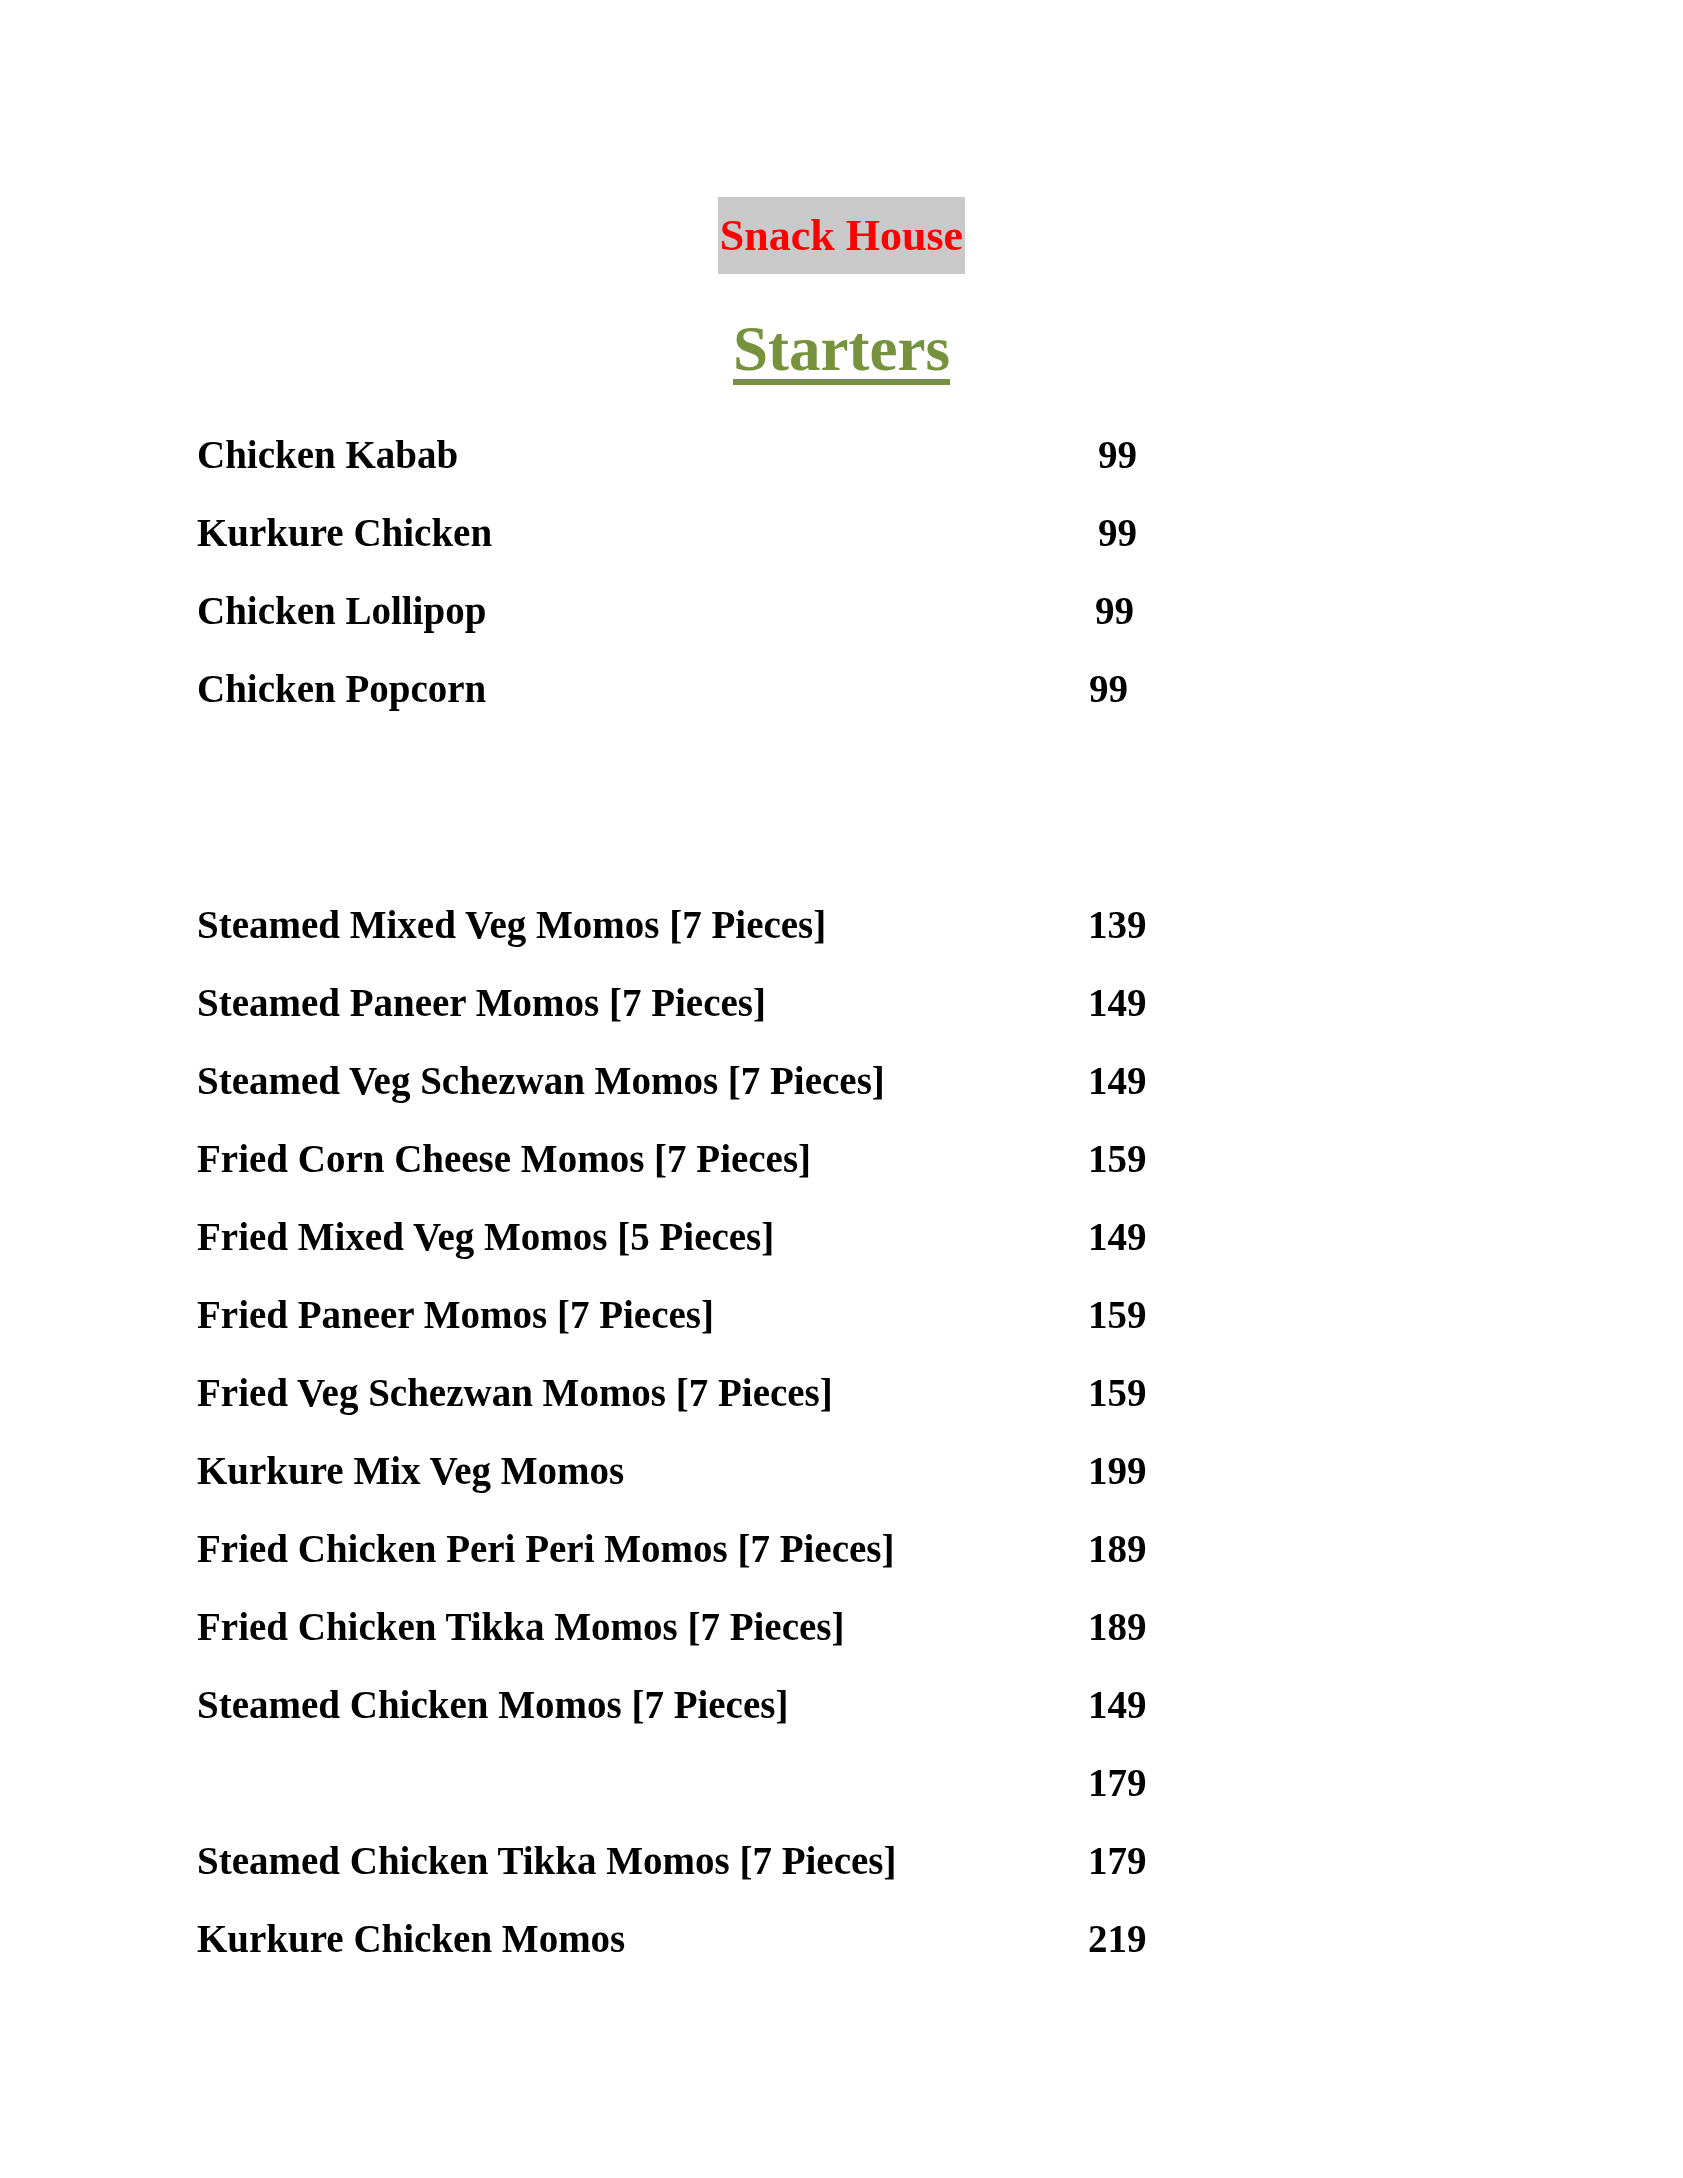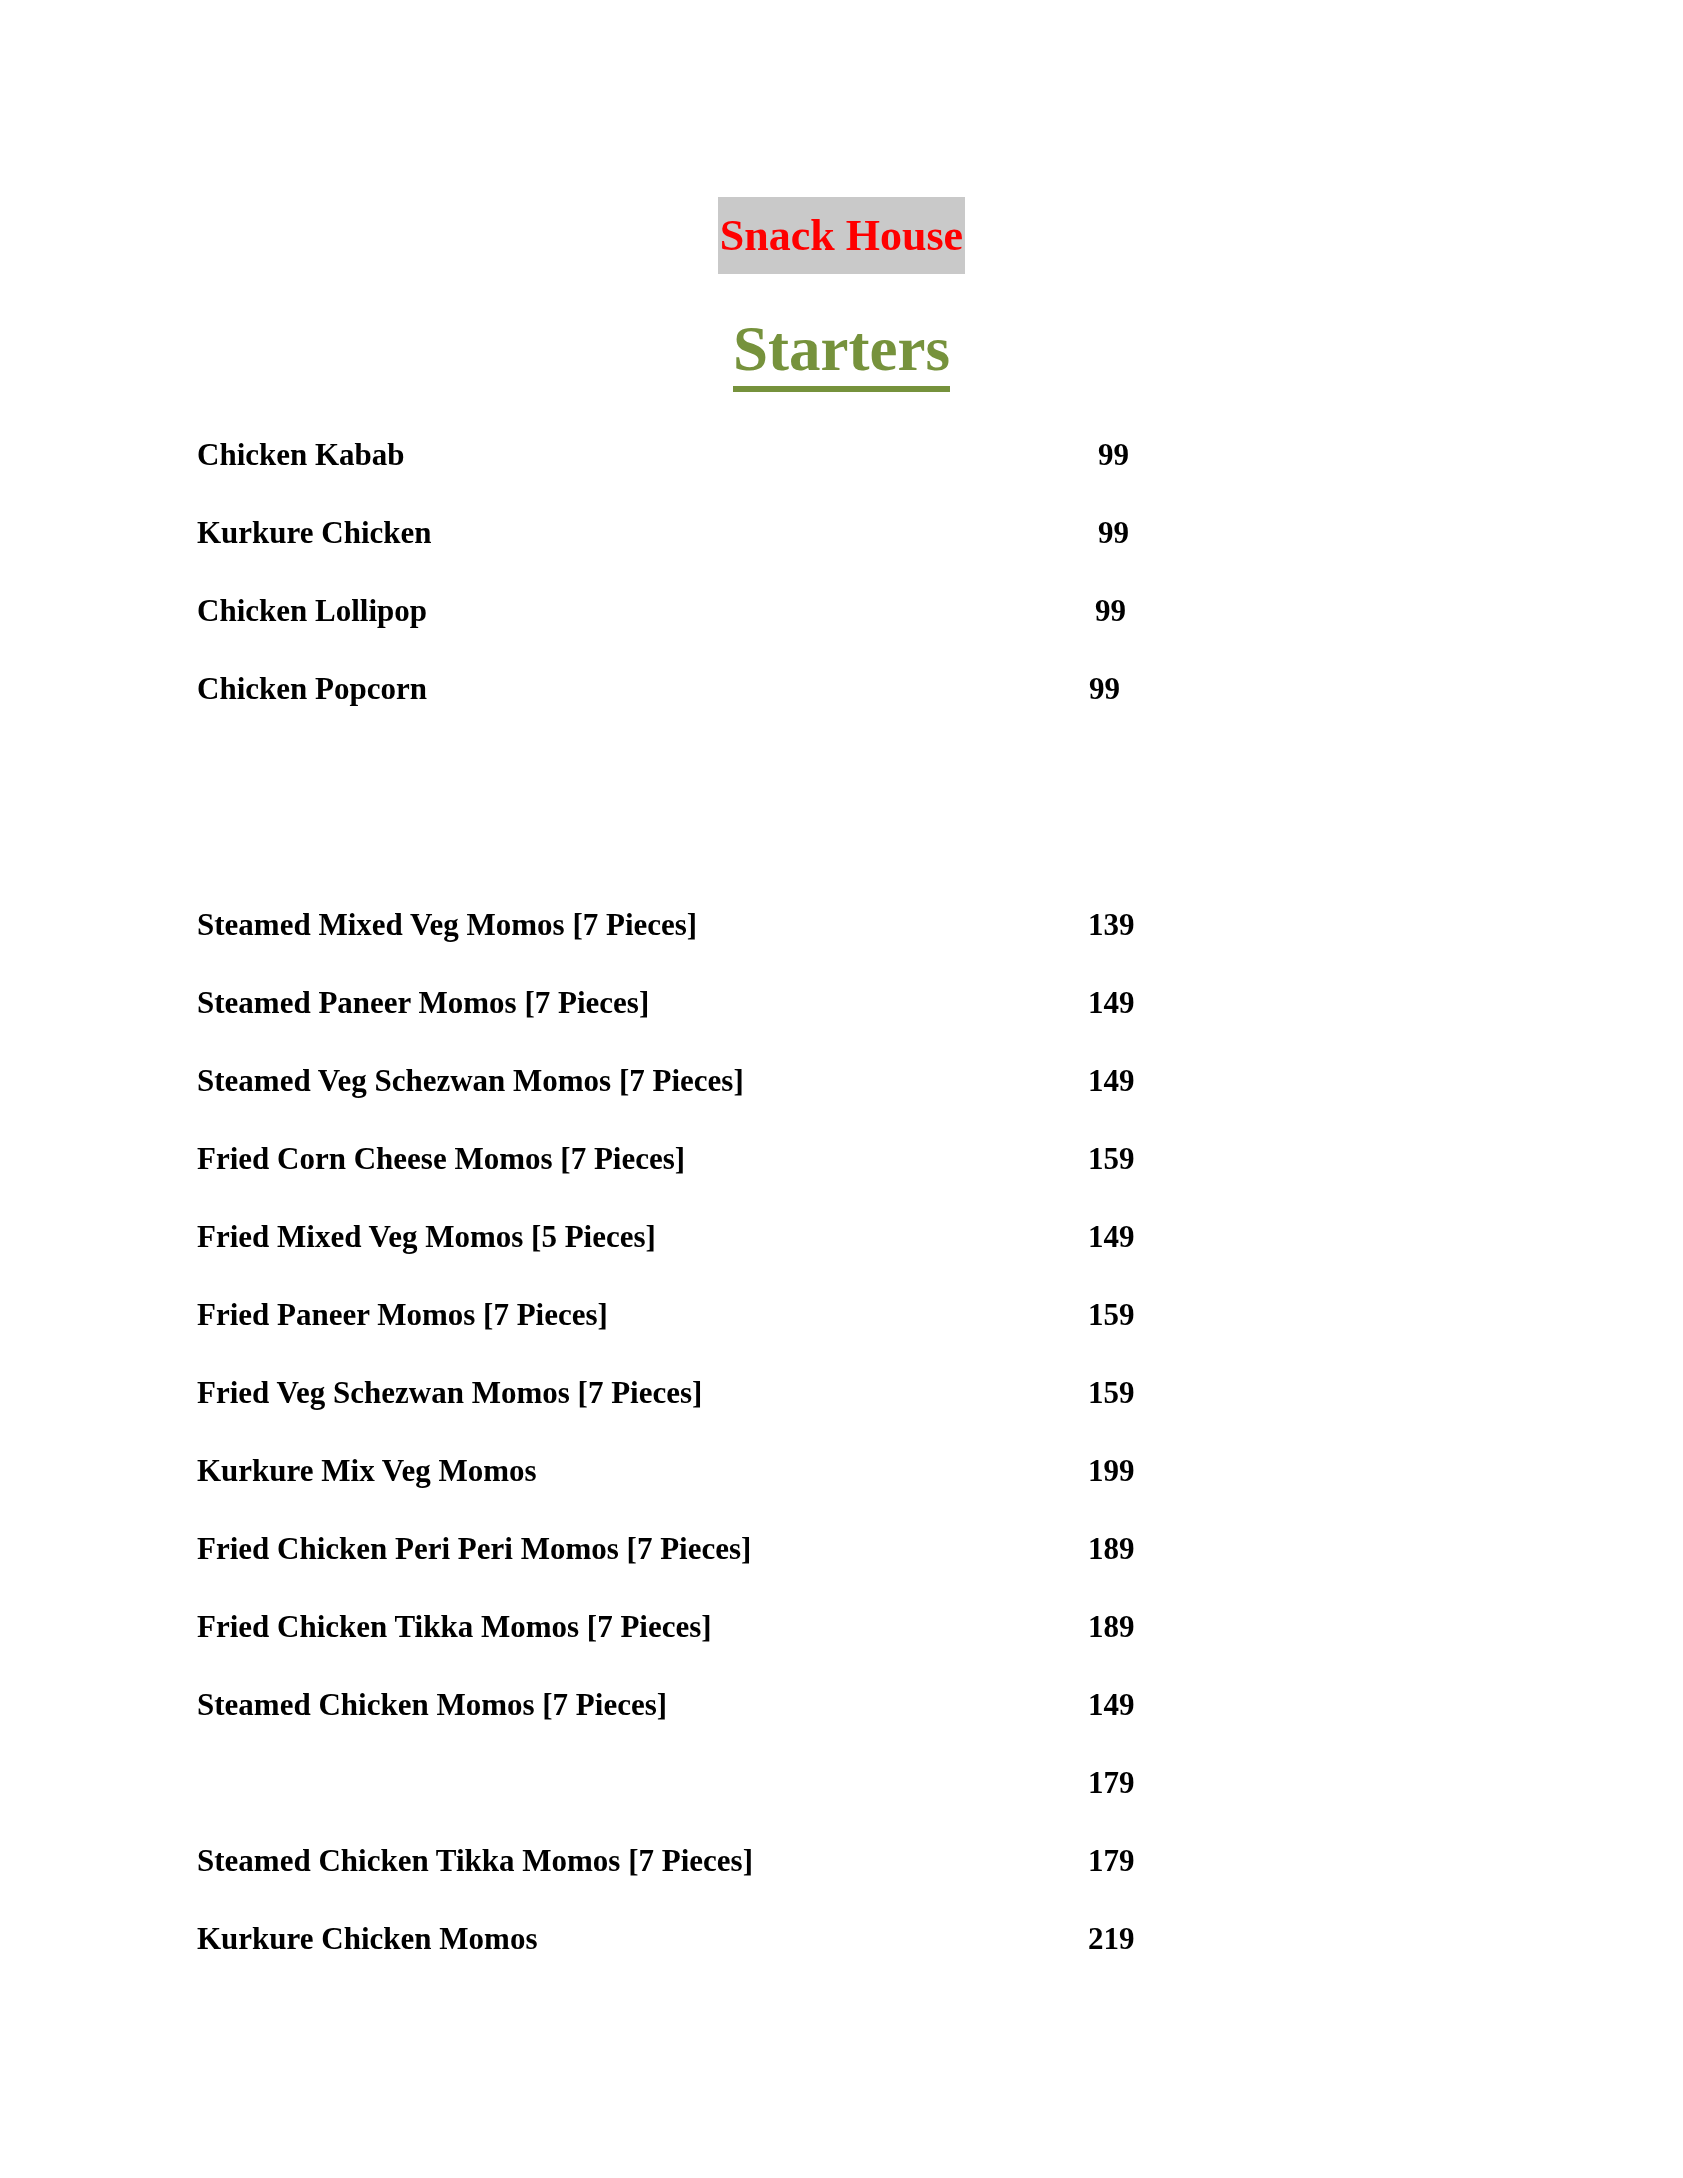--- a/index.html
+++ b/index.html
@@ -45,39 +45,39 @@
       text-align: center;
       font-weight: bold;
       font-size: 63px;
       line-height: 69px;
       color: #76923c;
     }
     .section-heading span {
       display: inline-block;
       border-bottom: 6px solid #76923c;
       line-height: 59px;
-      padding-bottom: 7px;
+      padding-bottom: 0;
     }
     .heading-starters { top: 315px; }
     .heading-momos { top: 748px; }
     .menu-list {
       position: absolute;
       left: 197px;
       width: 950px;
       margin: 0;
       padding: 0;
       list-style: none;
     }
     .starters-list { top: 431px; }
     .momos-list { top: 861px; margin-top: 40px; }
     .menu-row {
       position: relative;
       height: 78px;
       font-weight: bold;
-      font-size: 31px;
+      font-size: 39px;
       line-height: 48px;
     }
     .item-name {
       position: absolute;
       left: 0;
       top: 0;
       white-space: nowrap;
     }
     .item-price {
       position: absolute;

